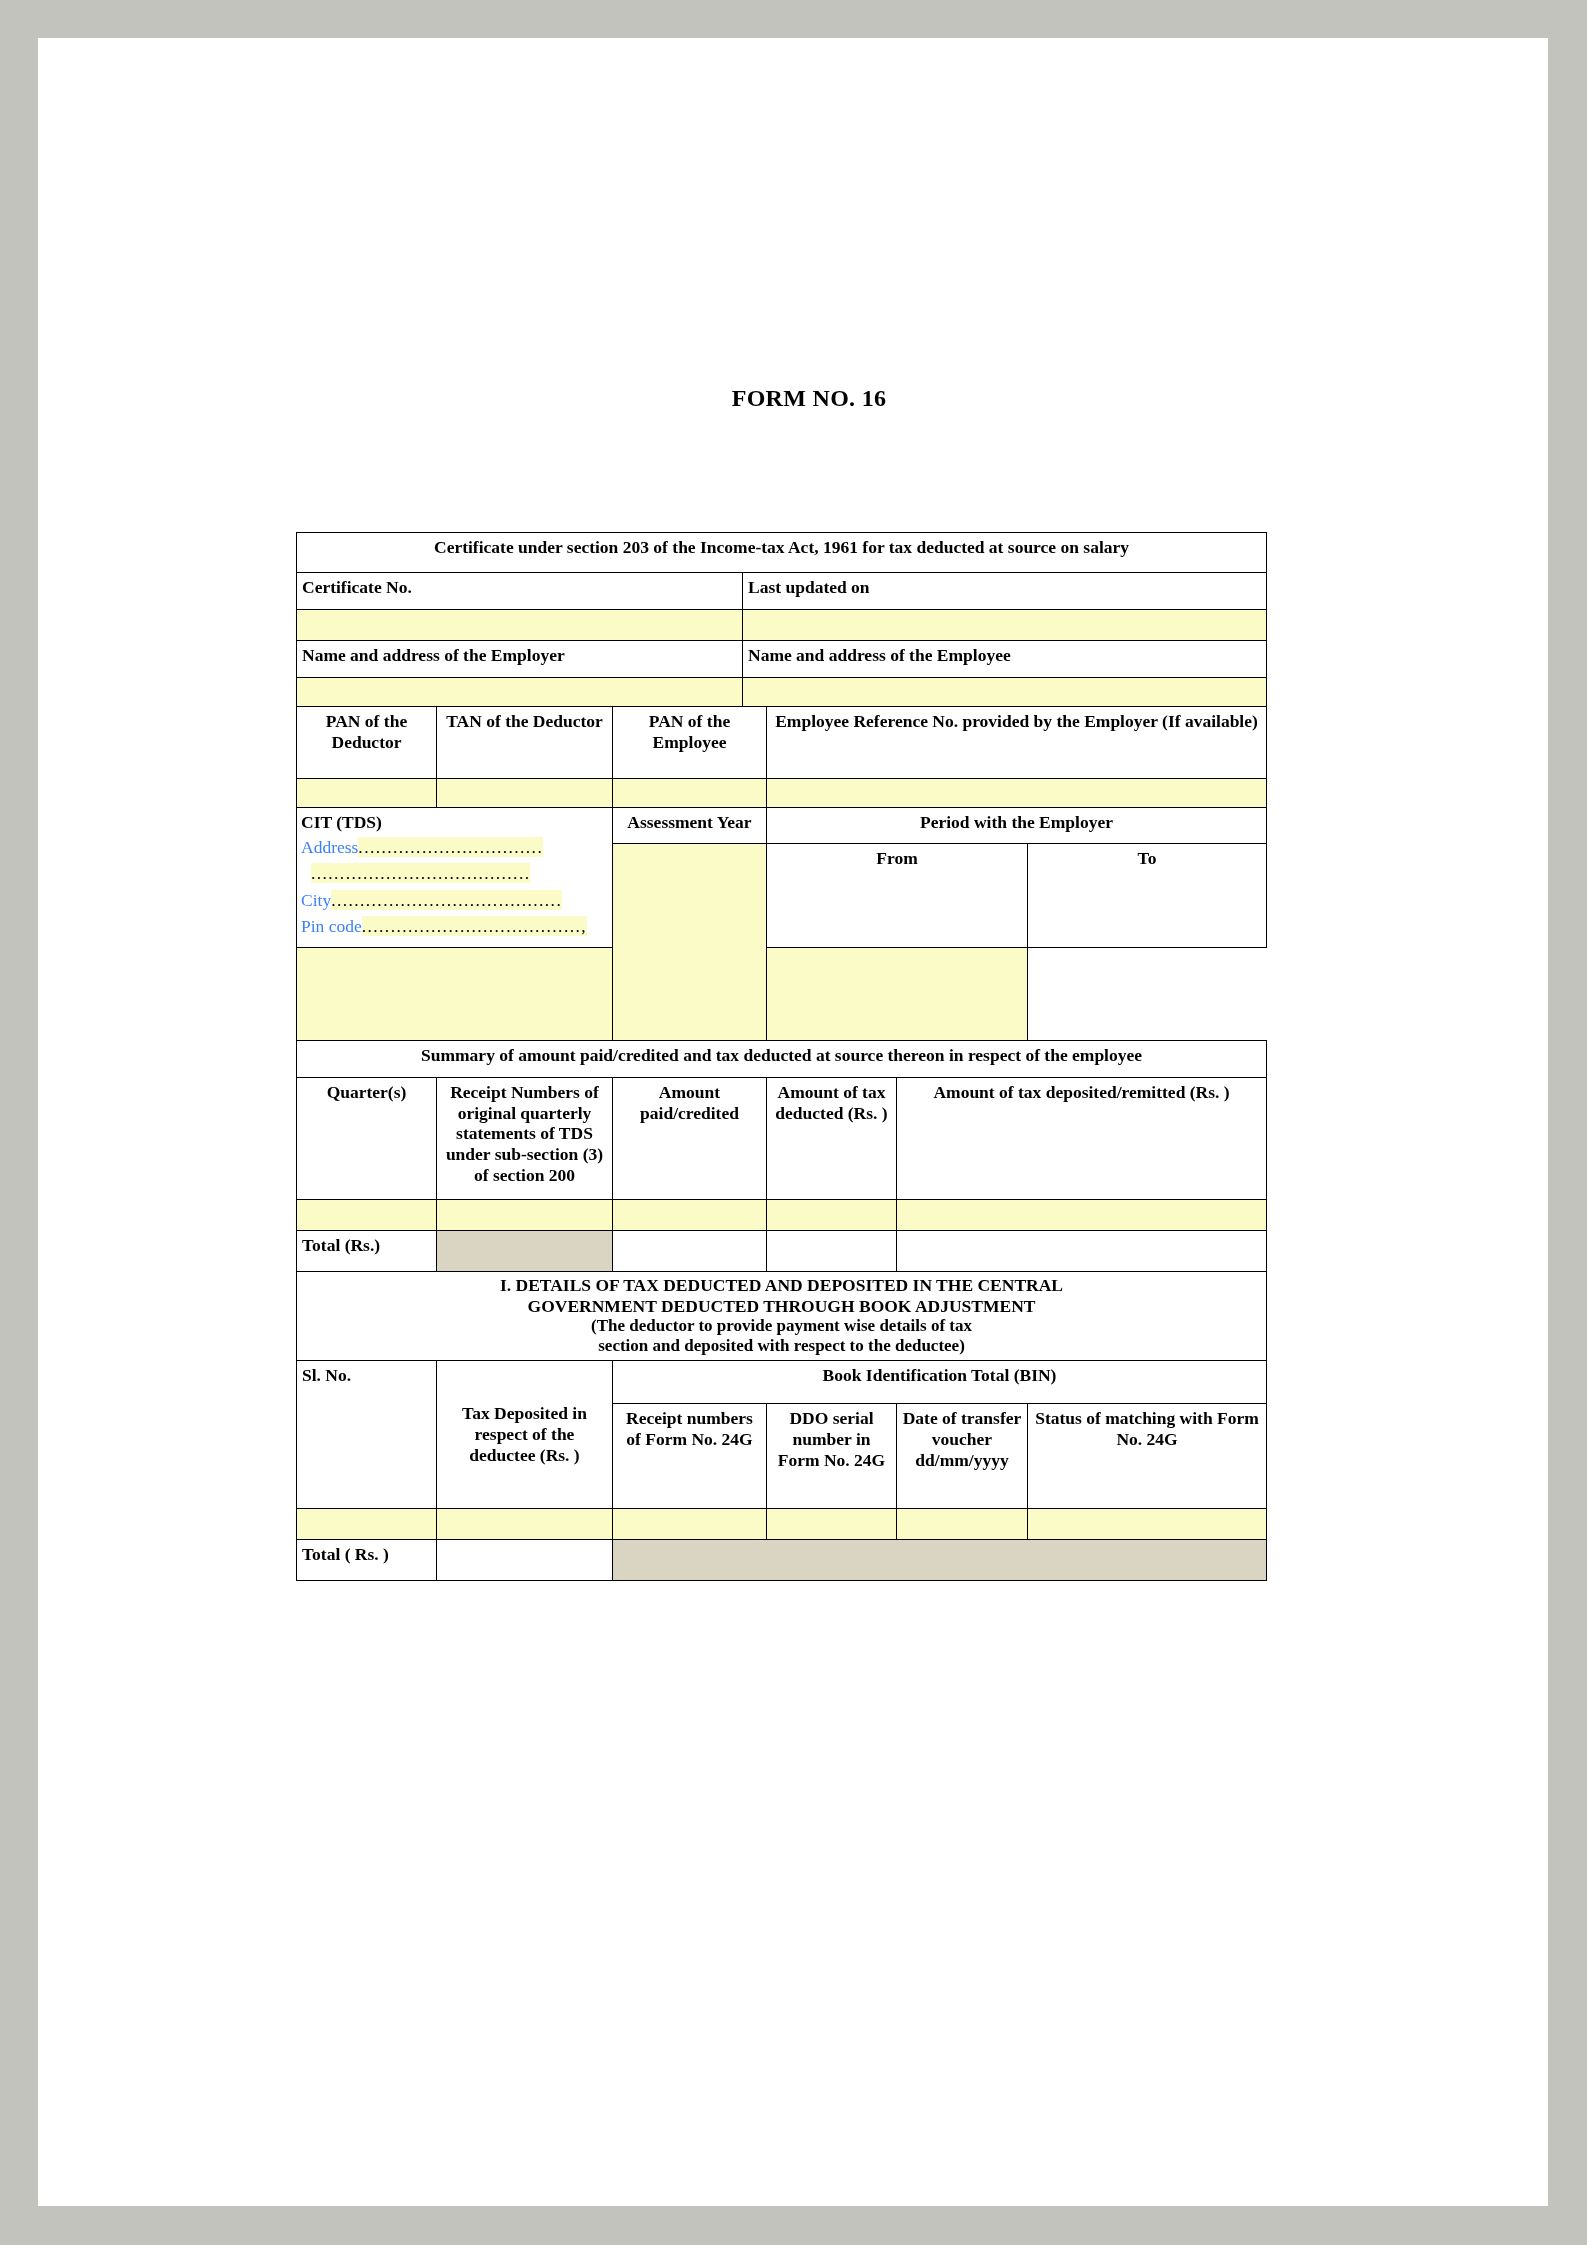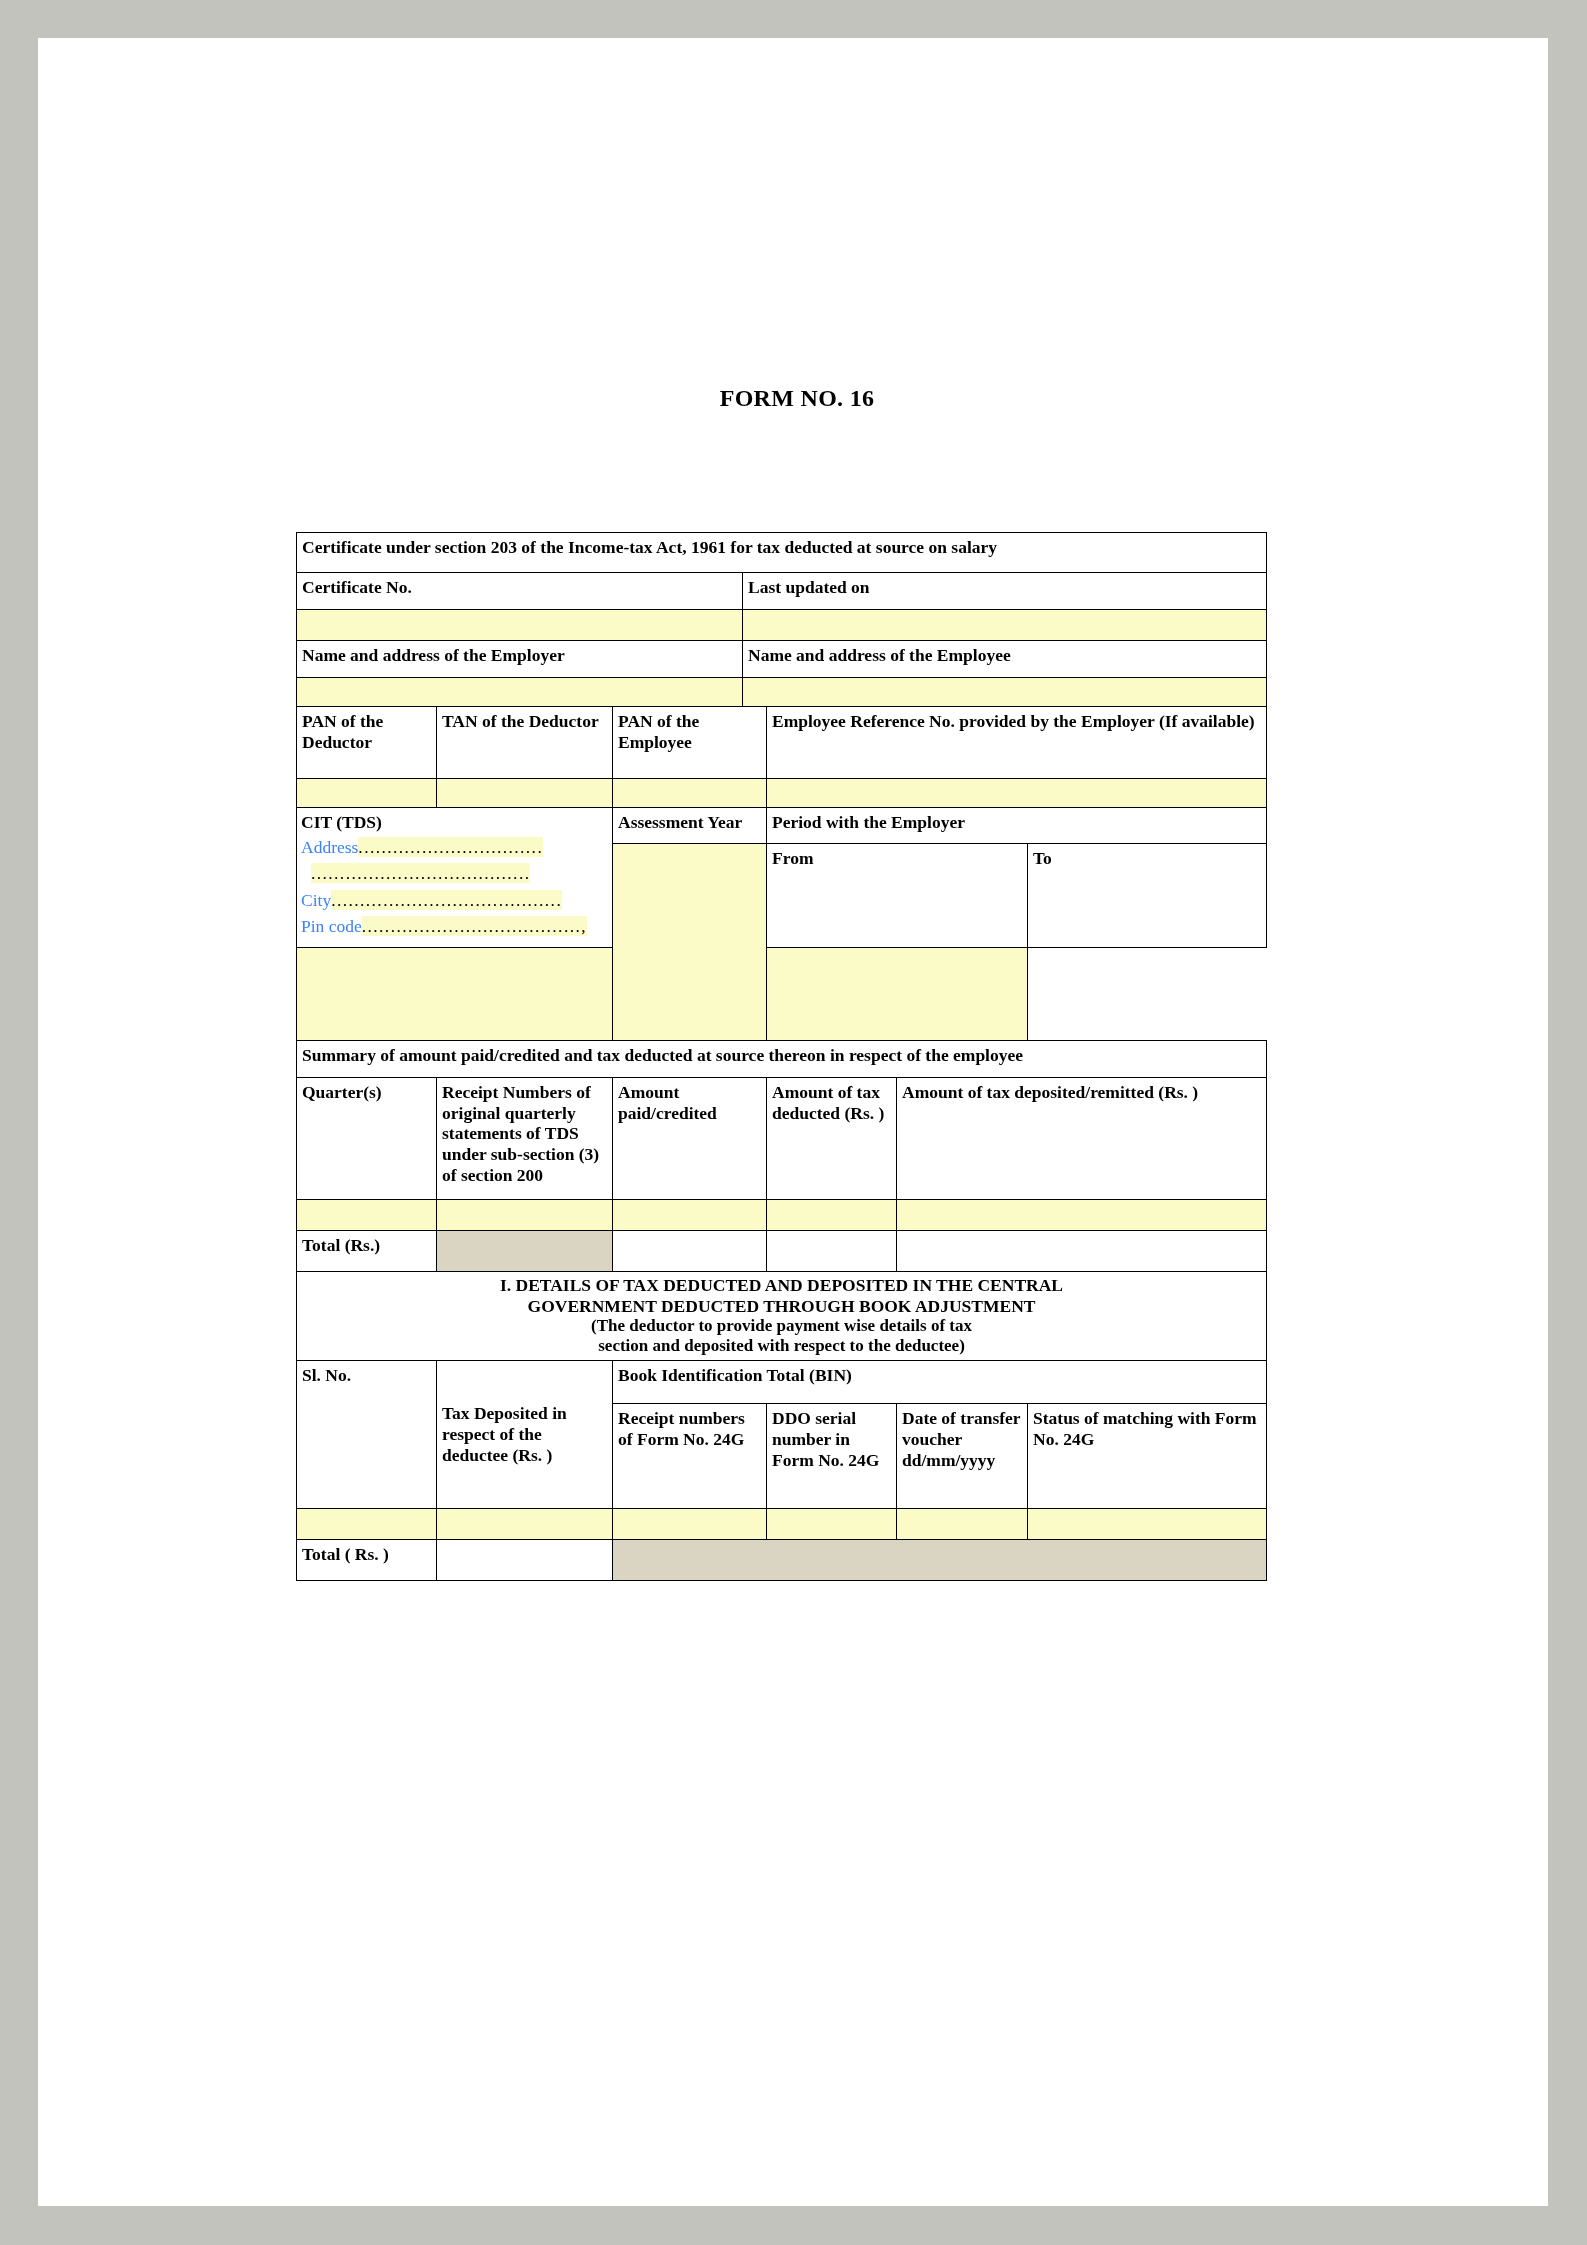--- a/index.html
+++ b/index.html
@@ -20,21 +20,21 @@
     left: 38px;
     top: 38px;
     width: 1510px;
     height: 2168px;
     background: #ffffff;
   }
 
   
   .heading {
     position: absolute;
-    left: 4px;
+    left: 16px;
     top: 345px;
     width: 100%;
     text-align: center;
   }
   .heading .line {
     display: block;
     line-height: 1.30;
   }
   .form-title {
     font-size: 24px;
@@ -68,21 +68,21 @@
   }
   table.form td {
     border: 1.6px solid #000000;
     padding: 0;
     vertical-align: top;
     font-size: 17.5px;
     line-height: 1.18;
     color: #000000;
     background: #ffffff;
   }
-  .ctr  { text-align: left; font-weight: bold; }
+  .ctr  { text-align: center; font-weight: bold; }
   .left { text-align: left; font-weight: bold; padding-left: 4px !important; }
   .pad  { padding: 4px 5px 5px 5px !important; }
   .yellow { background: #fbfbc8 !important; }
   .shade  { background: #d9d5c2 !important; }
   .vmid { vertical-align: middle; }
 
   
   .h-title   { height: 30px; }
   .h-lbl     { height: 27px; }
   .h-fill    { height: 30px; }

